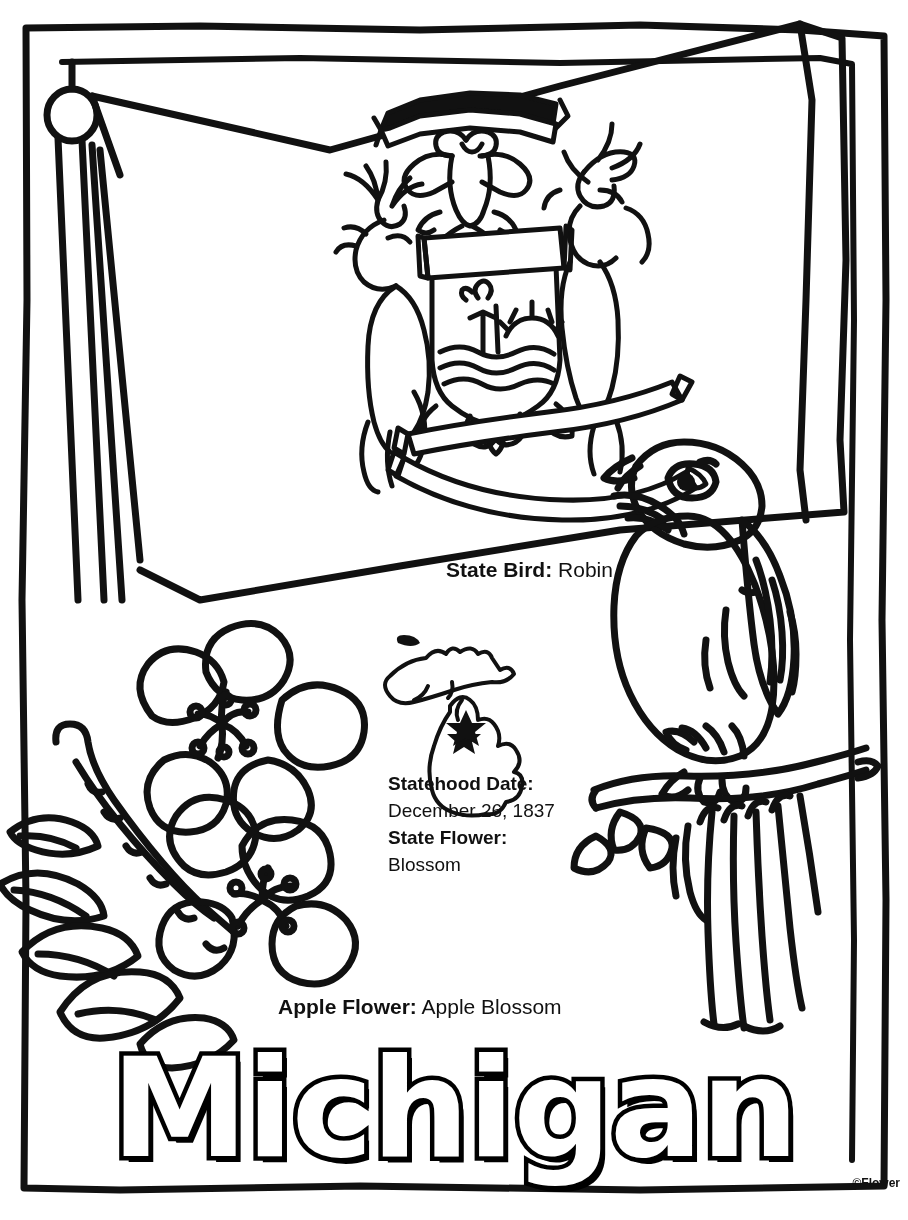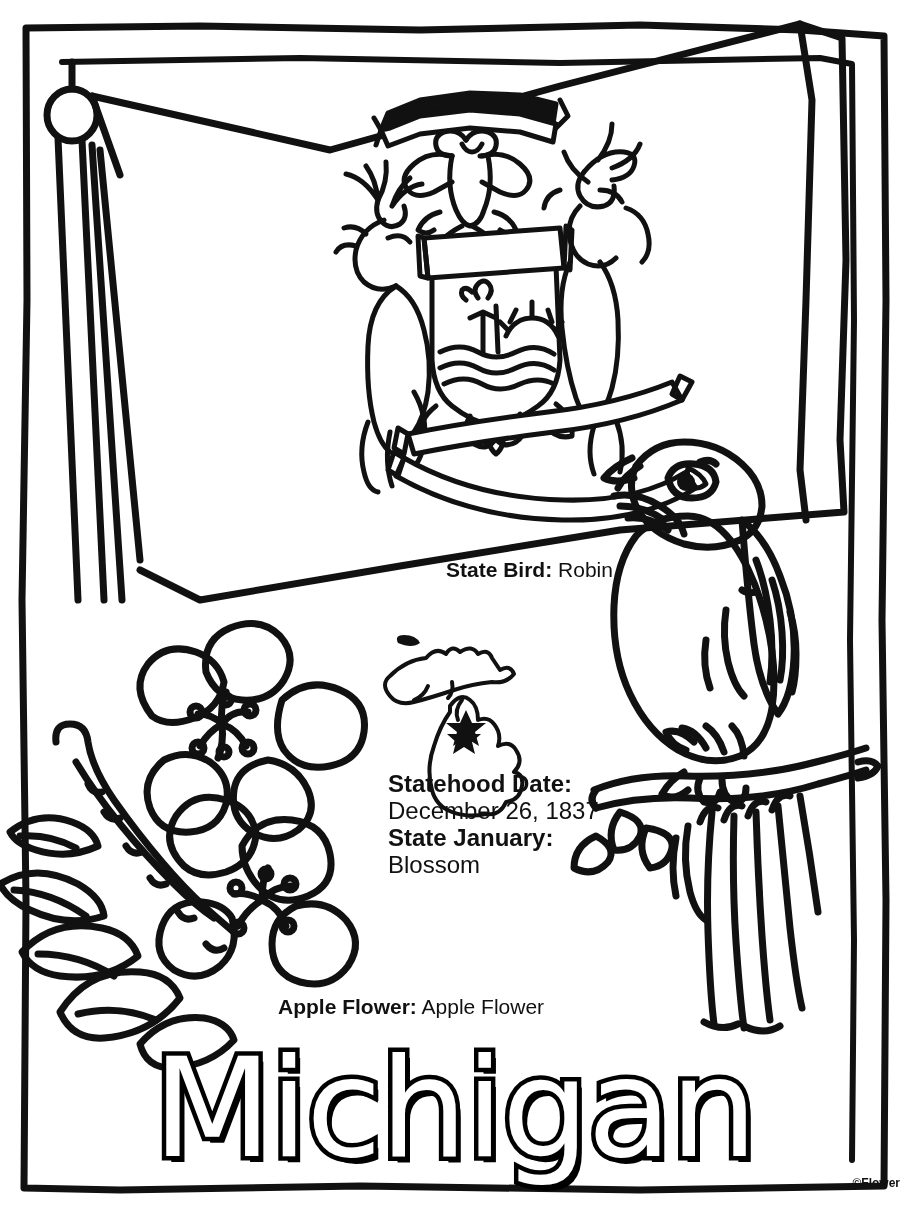--- a/index.html
+++ b/index.html
@@ -4,26 +4,26 @@
 <style>
   html,body{margin:0;padding:0;background:#ffffff;}
   body{width:908px;height:1220px;overflow:hidden;
        font-family:"Liberation Sans",sans-serif;color:#000;}
   #page{position:relative;width:908px;height:1220px;background:#ef4444;}
   #art{position:absolute;left:0;top:0;width:908px;height:1220px;}
   .txt{position:absolute;white-space:nowrap;color:#111;}
   .lbl{font-weight:bold;}
   .fact-bird{left:446px;top:558px;font-size:21px;}
   .fact-flower{left:278px;top:995px;font-size:21px;}
-  .fact-block{left:388px;top:770px;font-size:24px;line-height:27px;}
+  .fact-block{left:388px;top:770px;font-size:19px;line-height:27px;}
   .fact-block div{white-space:nowrap;}
   .copyright{right:8px;top:1176px;font-size:12px;font-weight:bold;}
   .title-wrap{position:absolute;left:0;top:1040px;width:908px;text-align:center;}
   .title{display:inline-block;font-family:"DejaVu Sans",sans-serif;
-         font-size:138px;font-weight:normal;line-height:1;color:#fff;
+         font-size:138px;font-weight:bold;line-height:1;color:#fff;
          letter-spacing:-2px;
          -webkit-text-stroke:9px #000;paint-order:stroke fill;
          text-shadow:5px 6px 0 #000;}
 </style>
 </head>
 <body>
 
 <div id="page">
 
   <svg id="art" viewBox="0 0 908 1220" xmlns="http://www.w3.org/2000/svg">
@@ -278,27 +278,27 @@
   </svg>
 
   <div class="txt fact-bird">
     <span class="lbl">State Bird:</span>
     <span>Robin</span>
   </div>
 
   <div class="txt fact-block">
     <div class="lbl">Statehood Date:</div>
     <div>December 26, 1837</div>
-    <div class="lbl">State January:</div>
+    <div class="lbl">State Flower:</div>
     <div>Blossom</div>
   </div>
 
   <div class="txt fact-flower">
     <span class="lbl">Apple Flower:</span>
-    <span>Apple Flower</span>
+    <span>Apple Blossom</span>
   </div>
 
   <div class="title-wrap">
     <span class="title">Michigan</span>
   </div>
 
   <div class="txt copyright">©Flower</div>
 
 </div>
 

